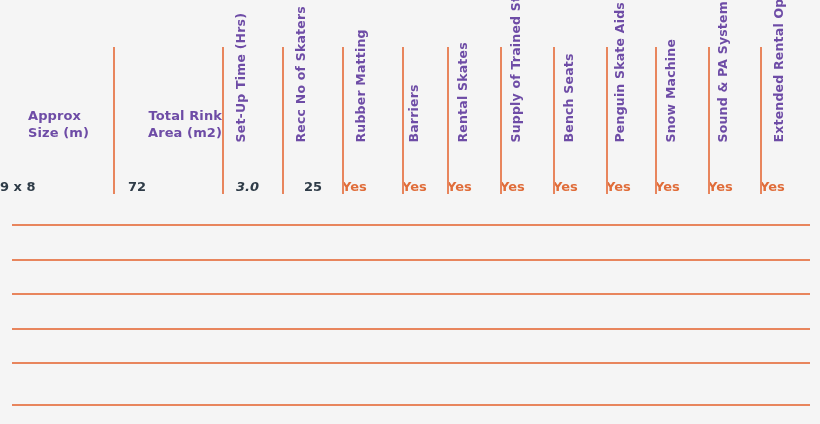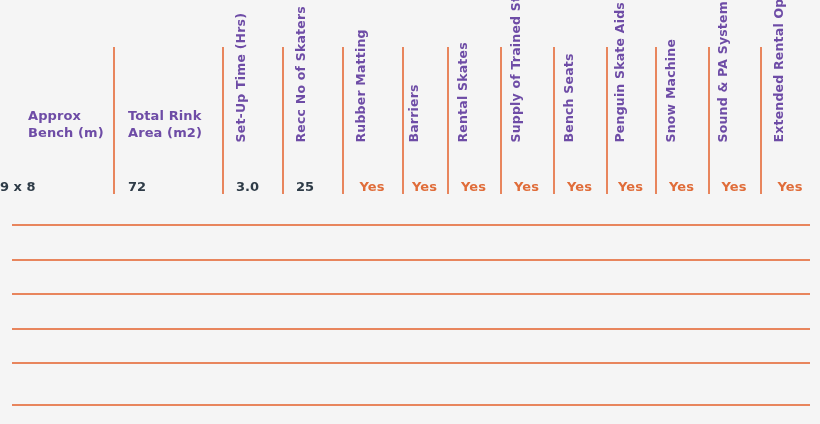--- a/index.html
+++ b/index.html
@@ -61,20 +61,21 @@
     color: #6E4CA6;
     font-size: 13px;
     font-weight: bold;
     line-height: 17px;
     text-align: left;
     padding: 0 0 18px 28px;
     letter-spacing: 0.1px;
   }
   .hdr-flat.c2 {
     padding-left: 15px;
+    text-align: right;
   }
 
   .hdr-rot-box {
     position: absolute;
     left: 0;
     bottom: 17px;
     width: 100%;
     height: 180px;
   }
   .hdr-rot {
@@ -113,25 +114,25 @@
     bottom: 0;
     width: 2px;
     background: #E8855D;
   }
   td.dark {
     color: #2E3B47;
     text-align: left;
     padding-left: 28px;
   }
   td.dark.c2 { padding-left: 15px; border-radius: 14px; }
-  td.dark.c3 { padding-left: 14px; }
-  td.dark.c4 { padding-left: 14px; }
+  td.dark.c3 { padding-left: 14px; font-style: italic; }
+  td.dark.c4 { padding-left: 22px; }
   td.yes {
     color: #E06D3A;
-    text-align: center;
+    text-align: left;
     padding-left: 12px;
     font-size: 13px;
   }
 
   
   .hrule {
     position: absolute;
     left: 12px;
     right: 10px;
     height: 2px;
@@ -158,21 +159,21 @@
       <col style="width:53px">
       <col style="width:52px">
       <col style="width:60px">
     </colgroup>
 
     <thead>
       <tr>
         <th>
           <div class="hdr-flat">
             <span>Approx</span><br>
-            <span>Bench (m)</span>
+            <span>Size (m)</span>
           </div>
         </th>
         <th class="vline">
           <div class="hdr-flat c2">
             <span>Total Rink</span><br>
             <span>Area (m2)</span>
           </div>
         </th>
         <th class="vline">
           <div class="hdr-rot-box">

